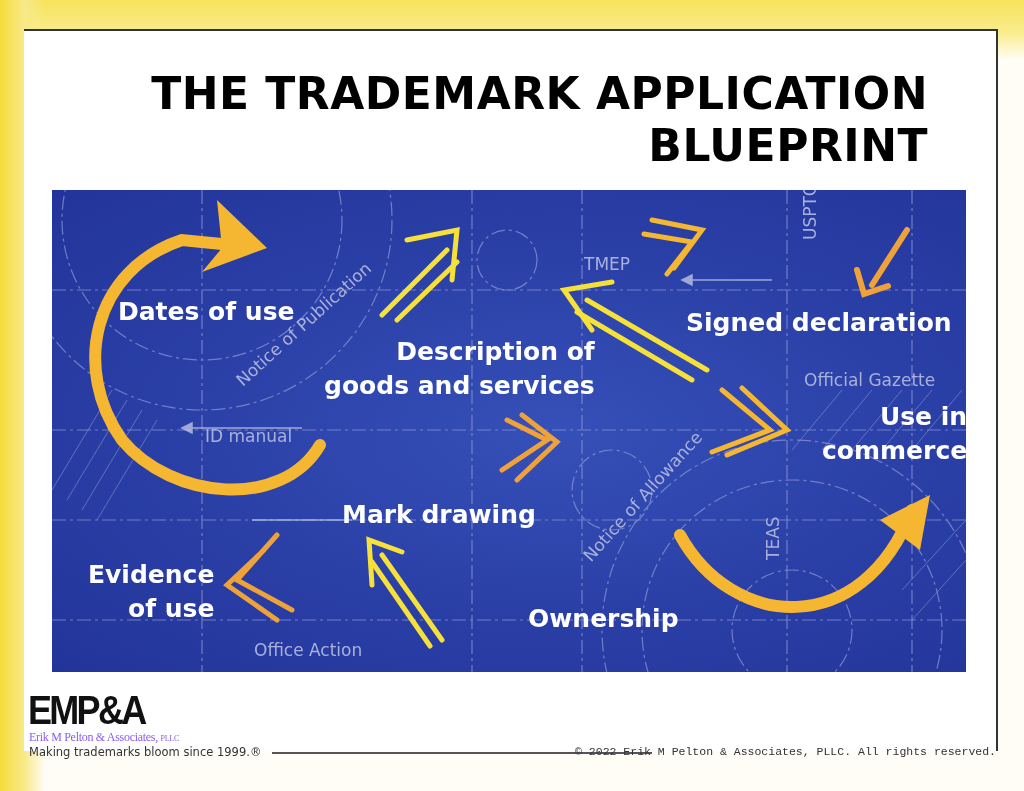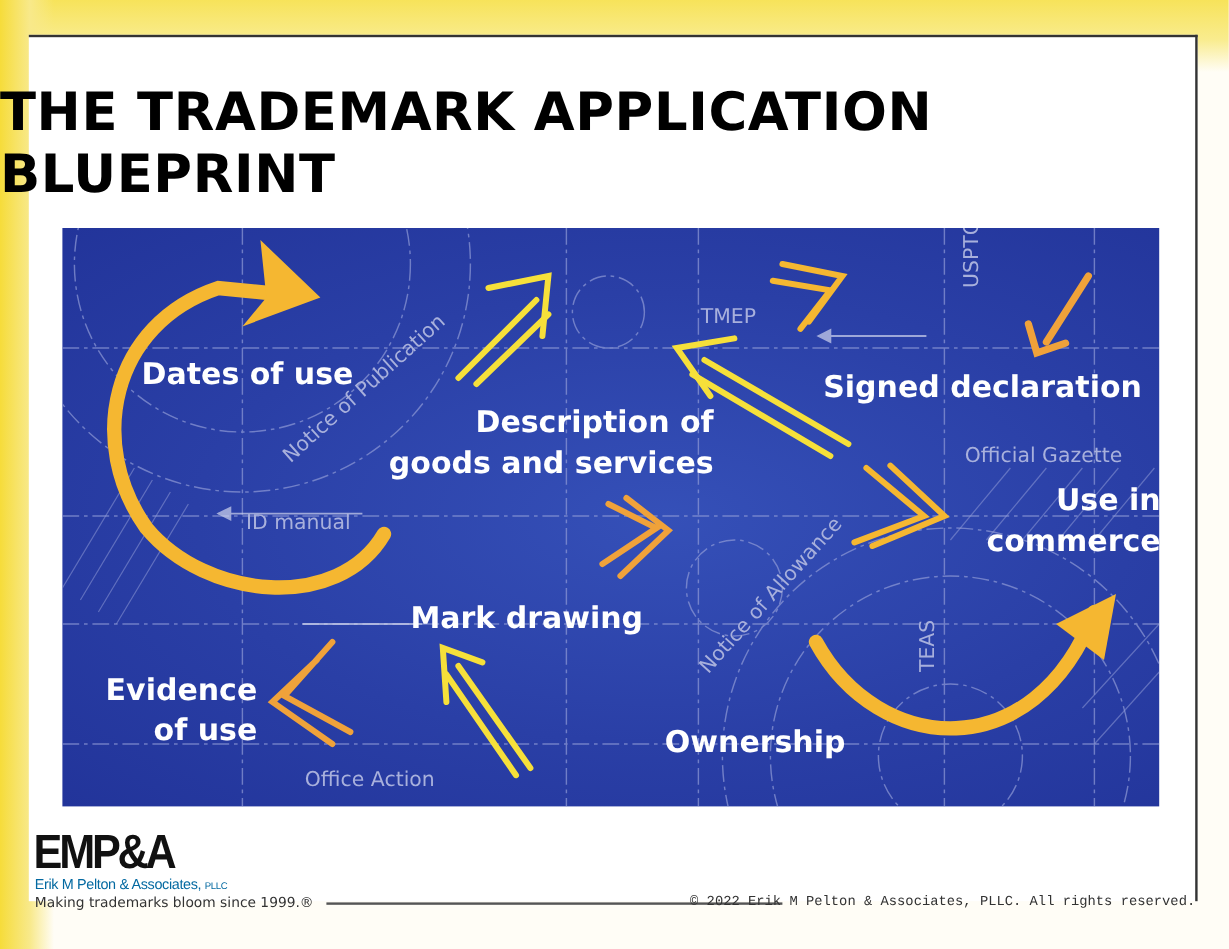--- a/index.html
+++ b/index.html
@@ -6,35 +6,35 @@
   body {
     width:1024px; height:791px; position:relative; overflow:hidden;
     background:#fffdf6; font-family:"Liberation Sans", sans-serif;
   }
   .wash-top { position:absolute; left:0; top:0; width:1024px; height:60px;
     background:linear-gradient(180deg,#f7e35a 0%, #f9ec8e 55%, rgba(255,253,246,0) 100%); }
   .wash-left { position:absolute; left:0; top:0; width:45px; height:791px;
     background:linear-gradient(90deg,#f6dc3a 0%, #f8e98a 55%, rgba(255,253,246,0) 100%); }
   .card { position:absolute; left:24px; top:29px; width:972px; height:720px;
     background:#ffffff; border-top:2px solid #333; border-right:2px solid #333; }
-  .title { position:absolute; left:0; width:928px; top:68px; text-align:left;
+  .title { position:absolute; left:0; width:928px; top:68px; text-align:right;
     font-family:"DejaVu Sans", sans-serif; font-weight:bold; font-size:44px;
     line-height:52px; color:#000; letter-spacing:0.5px; }
   .blueprint { position:absolute; left:52px; top:190px; width:914px; height:482px;
     background:radial-gradient(ellipse at 55% 50%, #3550b8 0%, #2a3fa6 55%, #22349a 100%);
     overflow:hidden; }
   .blueprint svg.grid { position:absolute; left:0; top:0; }
   .label { position:absolute; color:#ffffff; font-family:"DejaVu Sans", sans-serif;
     font-weight:bold; font-size:25px; line-height:34px; text-align:right; white-space:nowrap; }
   .faint { position:absolute; color:#a8b0dc; font-family:"DejaVu Sans", sans-serif;
     font-size:17px; white-space:nowrap; }
   .arrows { position:absolute; left:0; top:0; pointer-events:none; }
   .logo { position:absolute; left:28px; top:688px; font-family:"Liberation Sans", sans-serif;
     font-weight:bold; font-size:40px; letter-spacing:-3px; color:#111; transform:scaleX(0.9); transform-origin:left; }
-  .firm { position:absolute; left:29px; top:730px; font-size:12px; color:#0369a1; letter-spacing:-0.3px; }
+  .firm { position:absolute; left:29px; top:730px; font-size:12px; color:#8b5cf6; letter-spacing:-0.3px;font-family:Liberation Serif, serif; }
   .firm small { font-size:8px; }
   .tagline { position:absolute; left:29px; top:745px; font-family:"DejaVu Sans", sans-serif; font-size:11.5px; color:#333; }
   .copyright { position:absolute; right:28px; top:745px; font-family:Liberation Mono, monospace; font-size:11.5px; color:#333; }
   .footline { position:absolute; left:272px; top:752px; width:380px; height:2px; background:#555; }
 </style>
 </head>
 <body>
 
 <div class="wash-top"></div>
 <div class="wash-left"></div>
@@ -133,21 +133,21 @@
   <div class="label" style="left:634px;top:116px;">Signed declaration</div>
   <div class="label" style="left:770px;top:210px;">
     <div>Use in</div>
     <div>commerce</div>
   </div>
   <div class="label" style="left:290px;top:308px;">Mark drawing</div>
   <div class="label" style="left:36px;top:368px;">
     <div>Evidence</div>
     <div>of use</div>
   </div>
-  <div class="label" style="left:476px;top:412px;margin-left:26px;">Ownership</div>
+  <div class="label" style="left:476px;top:412px;">Ownership</div>
 </div>
 
 <div class="logo">EMP&amp;A</div>
 <div class="firm">
   <span>Erik M Pelton &amp; Associates,</span>
   <small>PLLC</small>
 </div>
 <div class="tagline">Making trademarks bloom since 1999.®</div>
 <div class="footline"></div>
 <div class="copyright">© 2022 Erik M Pelton &amp; Associates, PLLC. All rights reserved.</div>

